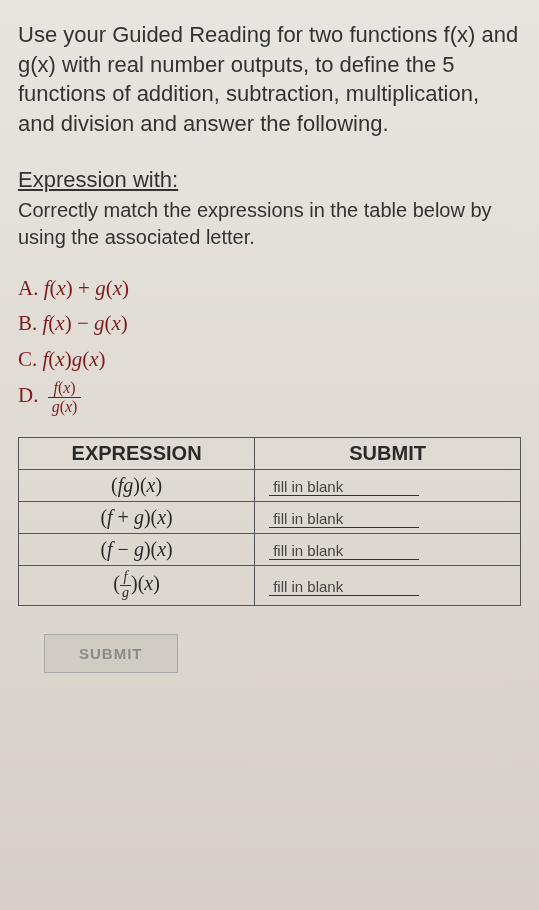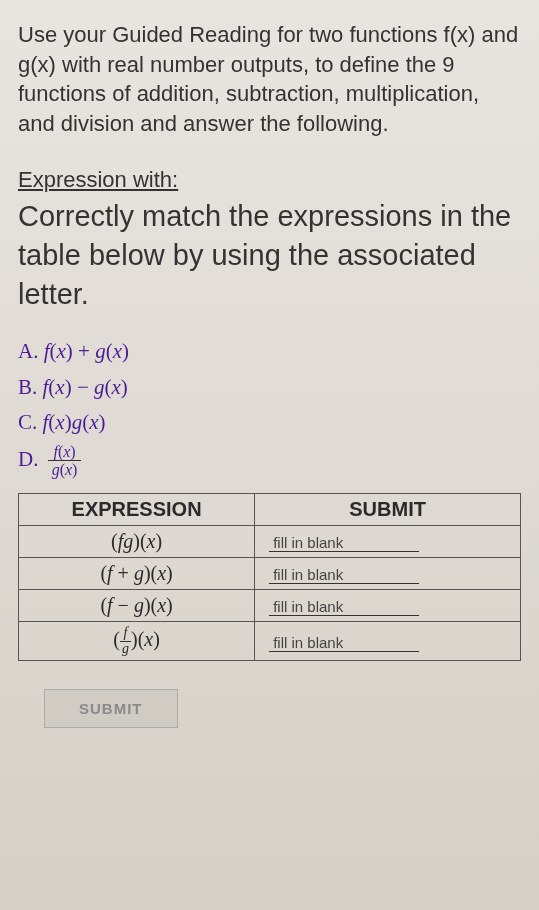--- a/index.html
+++ b/index.html
@@ -23,30 +23,30 @@
       margin-bottom: 28px;
       color: #333;
     }
     .bank-heading {
       font-size: 22px;
       text-decoration: underline;
       margin-bottom: 4px;
       color: #333;
     }
     .bank-text {
-      font-size: 29px;
+      font-size: 20px;
       line-height: 1.35;
       margin-bottom: 22px;
       color: #333;
     }
     .bank-list {
       font-size: 21px;
       line-height: 1.5;
-      margin-bottom: 14px;
-      color: #4c1d95;
+      margin-bottom: 22px;
+      color: #7f1d1d;
     }
     .bank-item {
       margin-bottom: 4px;
       font-family: 'Times New Roman', serif;
     }
     .expr {
       font-style: italic;
       font-family: 'Times New Roman', serif;
     }
     .frac {
@@ -130,21 +130,21 @@
     }
     .norm {
       font-style: normal;
     }
   </style>
 </head>
 <body>
 
 
 
-<div class="instructions">Use your Guided Reading for two functions f(x) and g(x) with real number outputs, to define the 9 functions of addition, subtraction, multiplication, and division and answer the following.</div>
+<div class="instructions">Use your Guided Reading for two functions f(x) and g(x) with real number outputs, to define the 5 functions of addition, subtraction, multiplication, and division and answer the following.</div>
 
 <div class="bank-heading">Expression with:</div>
 <div class="bank-text">Correctly match the expressions in the table below by using the associated letter.</div>
 
 <div class="bank-list">
   <div class="bank-item">
     <span>A.</span>
     <span class="expr"><span class="expr">f</span><span class="norm">(</span><span class="expr">x</span><span class="norm">) + </span><span class="expr">g</span><span class="norm">(</span><span class="expr">x</span><span class="norm">)</span></span>
   </div>
   <div class="bank-item">

